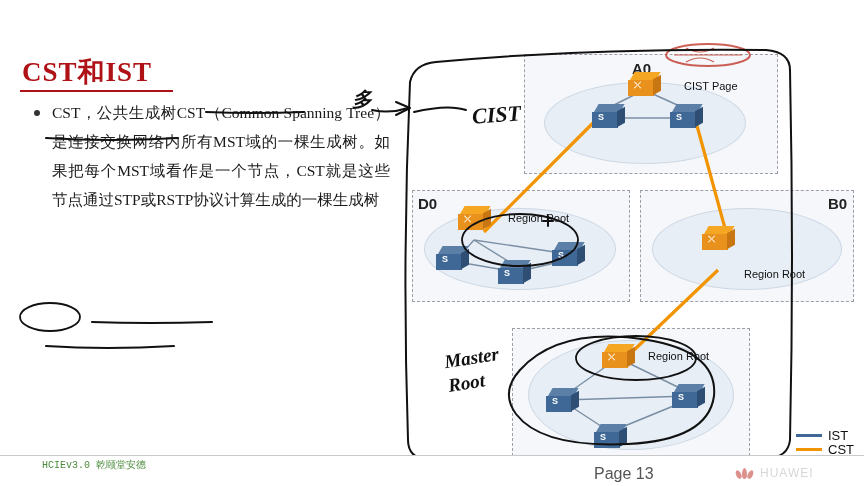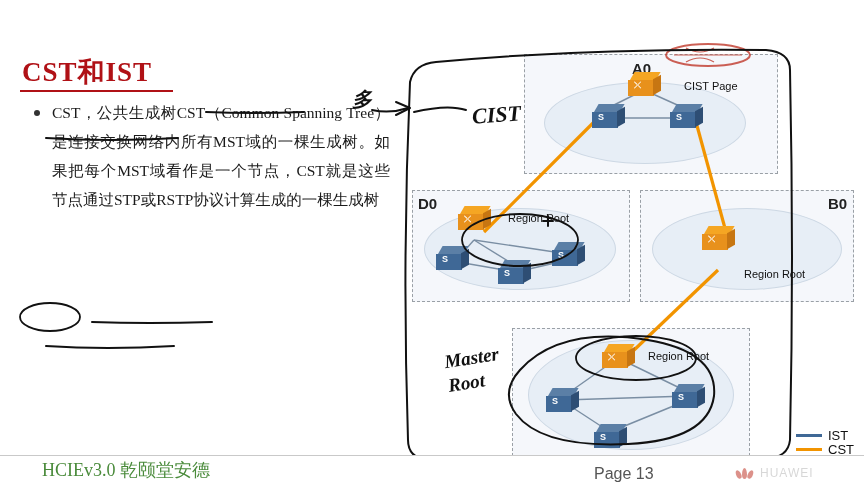--- a/index.html
+++ b/index.html
@@ -35,22 +35,22 @@
     content:"";position:absolute;left:4px;top:12px;width:6px;height:6px;
     border-radius:50%;background:#333;
   }
 
   
   .footer-bar{
     position:absolute;left:0;bottom:0;width:864px;height:34px;
     border-top:1px solid #c9c9c9;background:#fff;
   }
   .footer-left{
-    position:absolute;left:42px;bottom:8px;
-    color:#4a8b3b;font-size:18px;font-family:Liberation Serif, serif;
+    position:absolute;left:42px;bottom:18px;
+    color:#4a8b3b;font-size:10px;font-family:Liberation Mono, monospace;
   }
   .footer-page{
     position:absolute;left:594px;bottom:7px;color:#555;font-size:16px;
   }
   .hw-logo{
     position:absolute;right:18px;bottom:8px;width:110px;height:18px;
     color:#b7b7b7;font-size:12px;letter-spacing:1px;
     display:flex;align-items:center;gap:4px;opacity:.55;
   }
   .hw-petals{display:inline-block;width:20px;height:12px;position:relative;}

